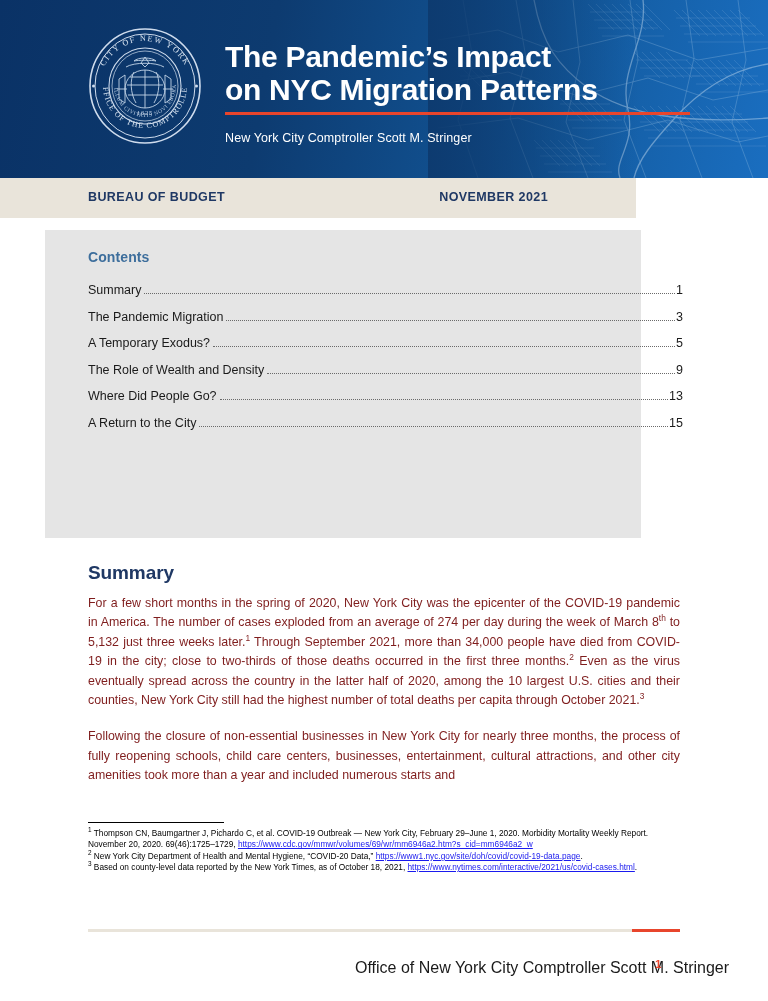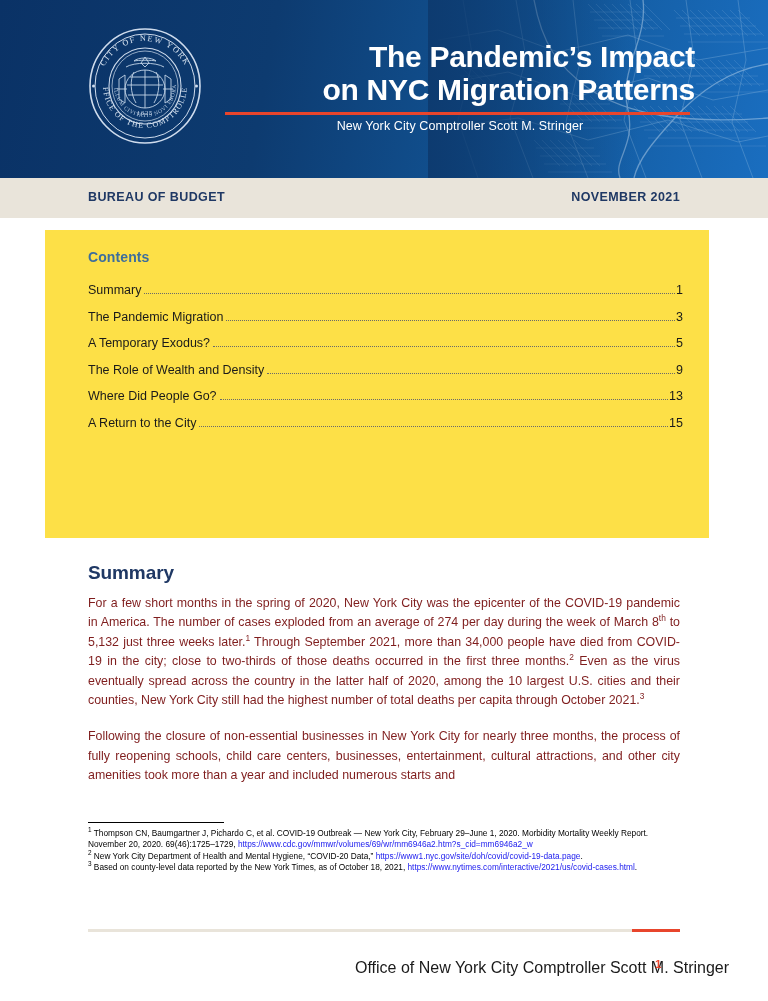--- a/index.html
+++ b/index.html
@@ -52,41 +52,39 @@
   }
   .doc-title {
     color: #ffffff;
     font-family: "Liberation Sans Narrow", "Liberation Sans", sans-serif;
     font-weight: bold;
     font-size: 30px;
     line-height: 33px;
     letter-spacing: -0.3px;
     margin: 0;
     white-space: nowrap;
-    text-align: right;
   }
   .title-rule {
     margin-top: 6px;
     width: 465px;
     height: 3px;
     background: #e8452c;
   }
   .subtitle {
-    margin-top: 4px;
+    margin-top: 16px;
     color: #ffffff;
     font-size: 12.5px;
     letter-spacing: 0.1px;
-    text-align: center;
   }
 
   
   .band {
     position: absolute;
     left: 0; top: 178px;
-    width: 768px; height: 40px;
+    width: 636px; height: 40px;
     background: #e9e4da;
   }
   .band-left {
     position: absolute;
     left: 88px; top: 12px;
     font-size: 12.5px;
     font-weight: bold;
     letter-spacing: 0.4px;
     color: #1f3864;
   }
@@ -96,22 +94,22 @@
     font-size: 12.5px;
     font-weight: bold;
     letter-spacing: 0.4px;
     color: #1f3864;
   }
 
   
   .contents-box {
     position: absolute;
     left: 45px; top: 230px;
-    width: 664px; height: 308px;
-    background: #fde047;
+    width: 596px; height: 308px;
+    background: #e5e5e5;
   }
   .contents-title {
     position: absolute;
     left: 43px; top: 19px;
     font-size: 14px;
     font-weight: bold;
     color: #3d6e9c;
     letter-spacing: 0.1px;
   }
   .toc-list {
@@ -171,20 +169,21 @@
     left: 88px; top: 828px;
     width: 600px;
     font-size: 8.3px;
     line-height: 11.4px;
     color: #000;
   }
   .fn { margin: 0 0 0 0; }
   .fn sup { font-size: 6.4px; vertical-align: super; line-height: 0; }
   .fn a, .fn .lnk {
     color: #1a1aee;
+    text-decoration: underline;
     word-break: break-all;
   }
 
   
   .footer-rule {
     position: absolute;
     left: 88px; top: 929px;
     width: 592px; height: 3px;
     background: #e9e4da;
   }

